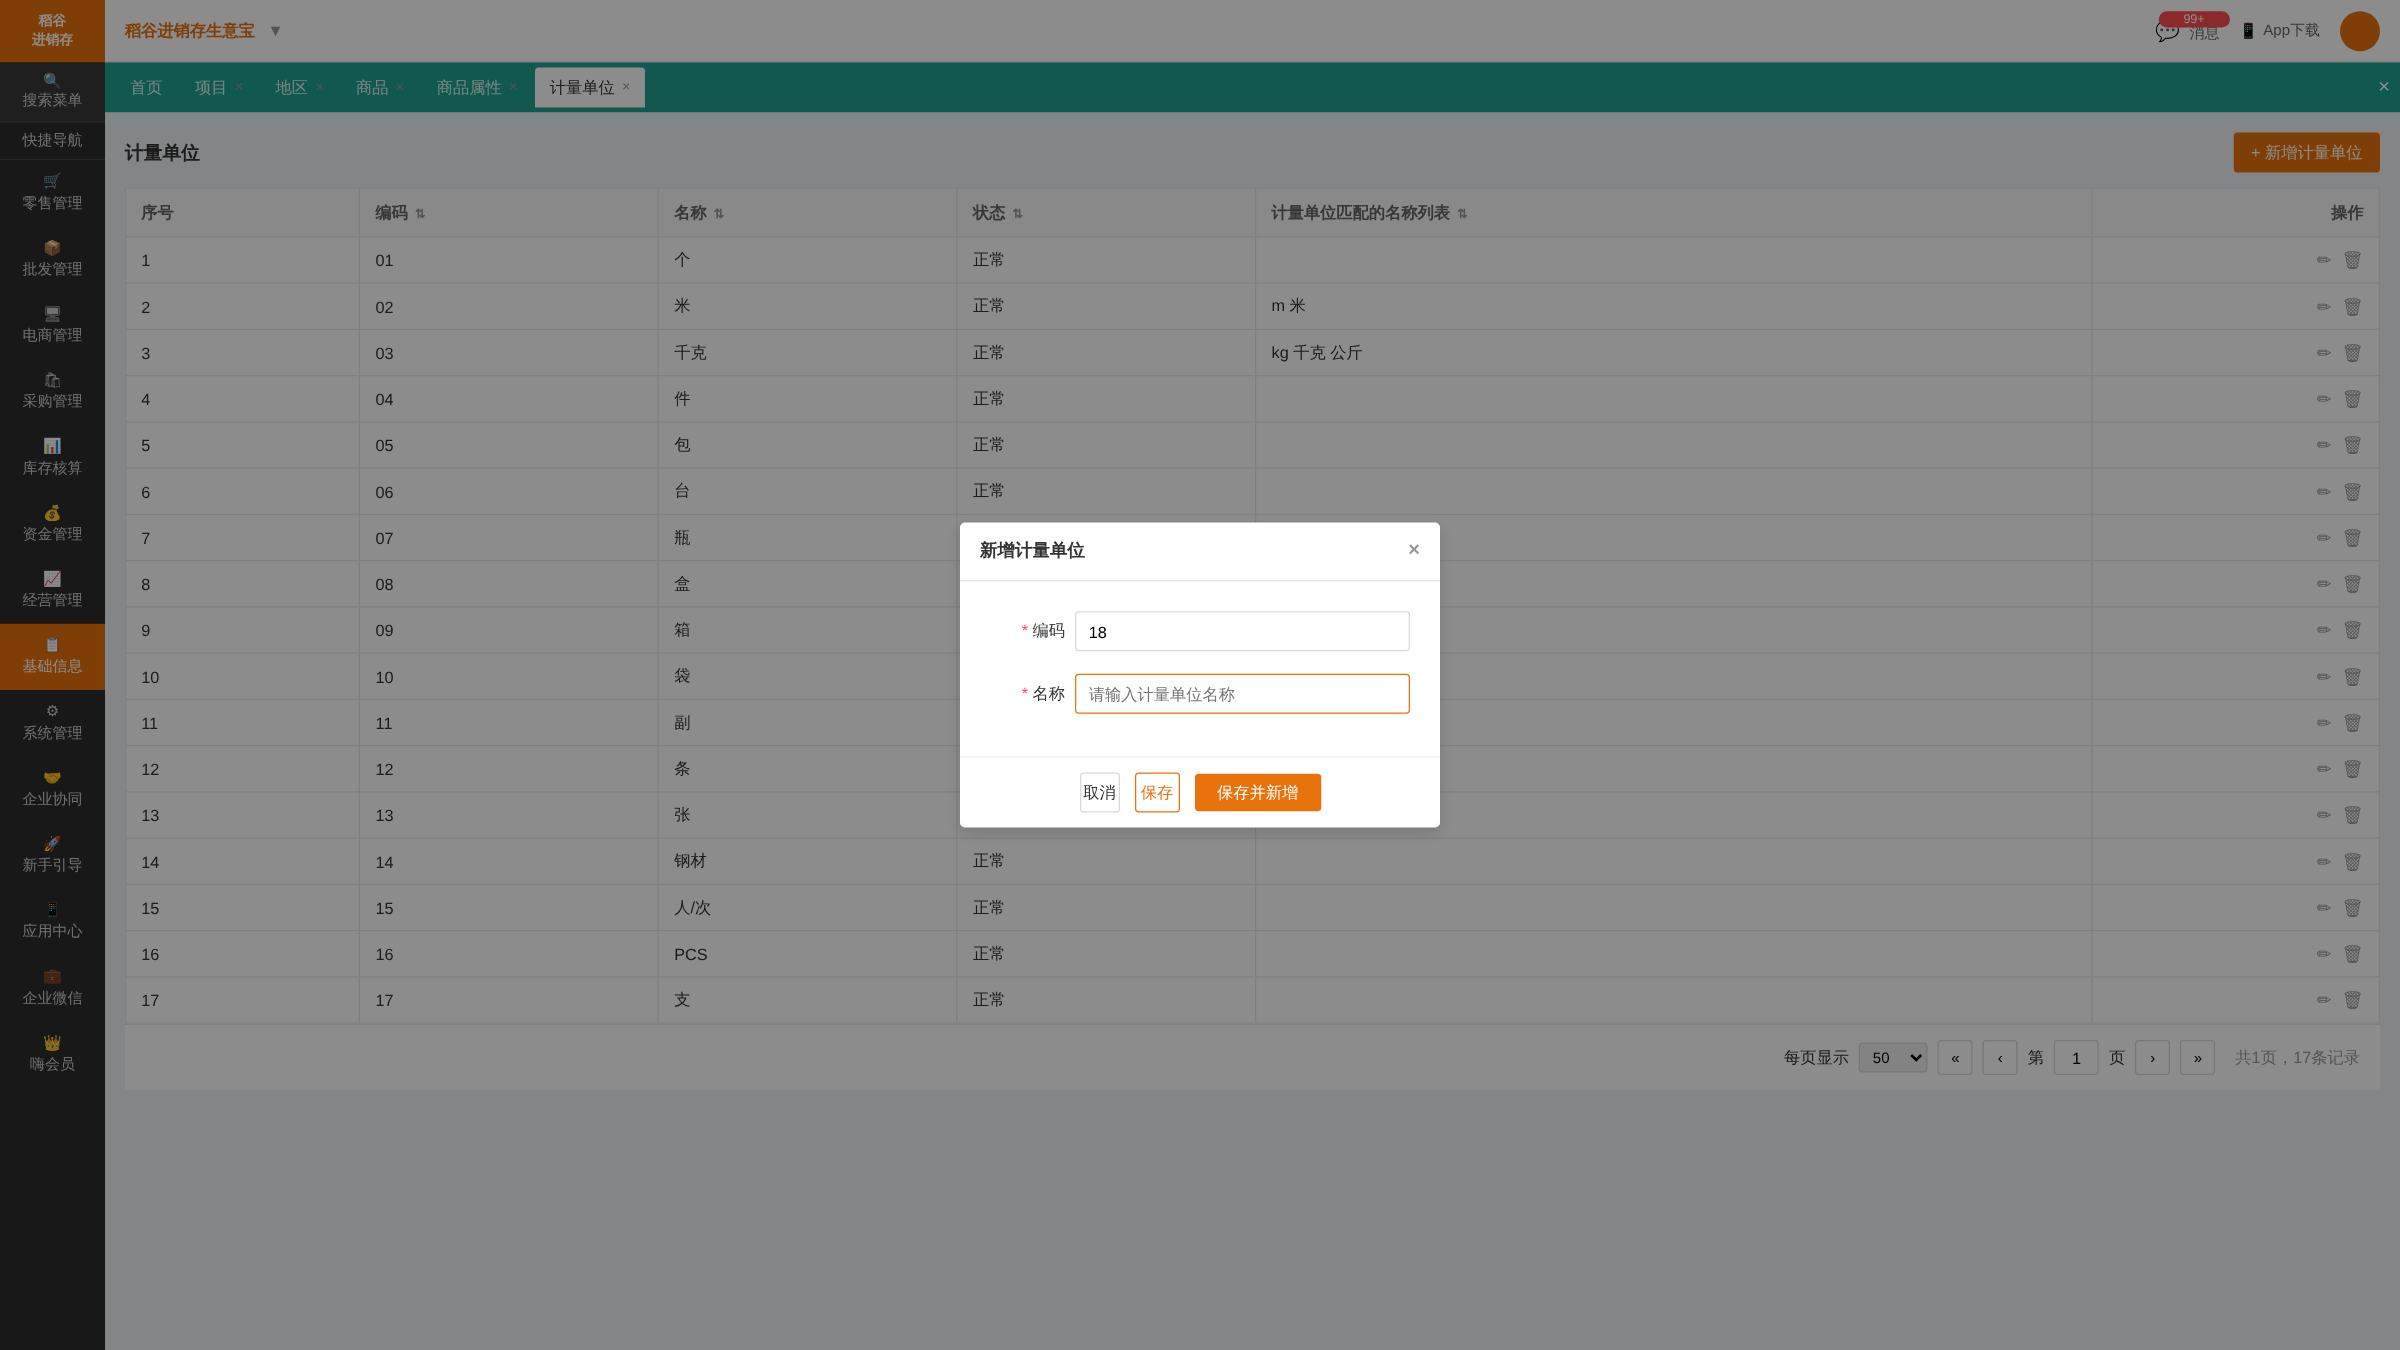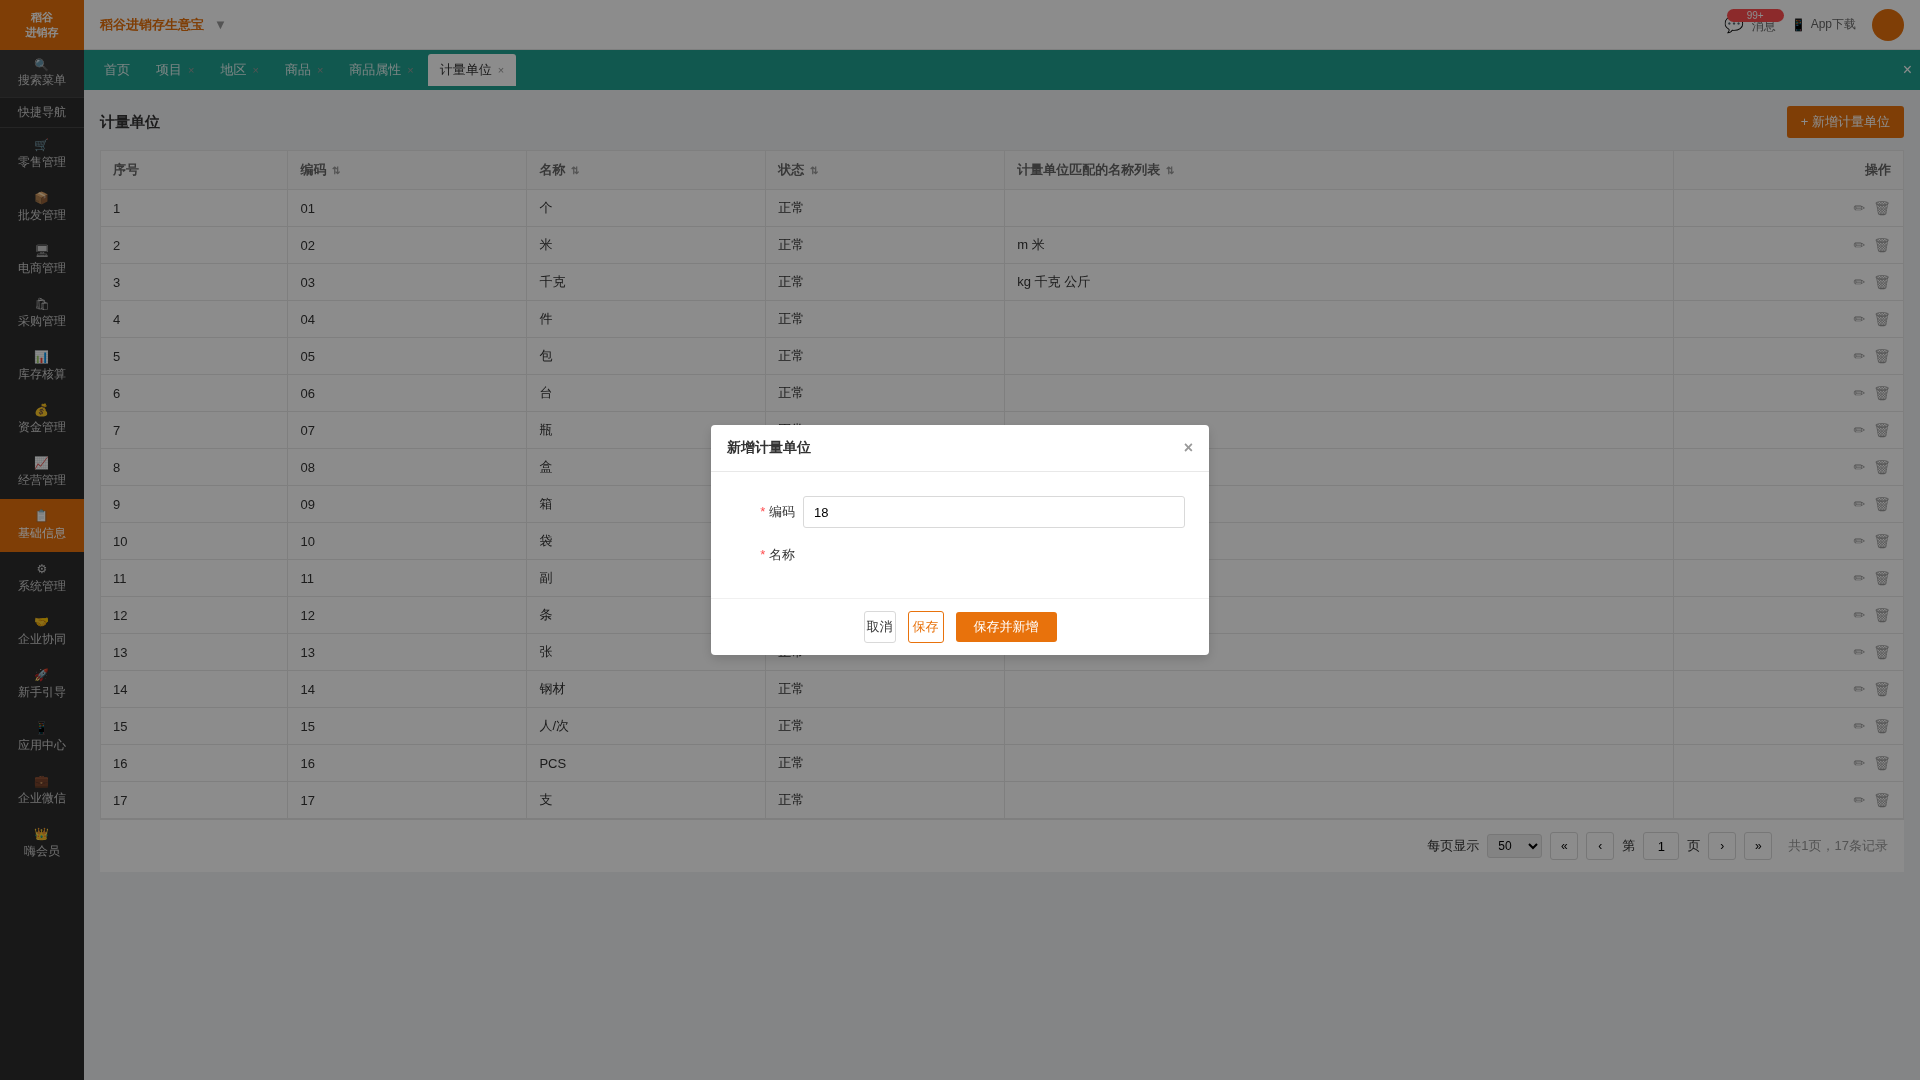--- a/index.html
+++ b/index.html
@@ -217,21 +217,21 @@
       top: 0; left: 0; right: 0; bottom: 0;
       background: rgba(0,0,0,0.45);
       display: flex;
       align-items: center;
       justify-content: center;
       z-index: 1000;
     }
     .modal {
       background: white;
       border-radius: 4px;
-      width: 498px;
+      width: 384px;
       box-shadow: 0 4px 12px rgba(0,0,0,0.15);
       overflow: hidden;
     }
     .modal-header {
       padding: 14px 16px;
       border-bottom: 1px solid #e8e8e8;
       display: flex;
       align-items: center;
       justify-content: space-between;
       font-size: 14px;
@@ -708,20 +708,21 @@
       <span>新增计量单位</span>
       <span class="modal-close">×</span>
     </div>
     <div class="modal-body">
       <div class="form-row">
         <label class="form-label required">编码</label>
         <input class="form-input" type="text" value="18" style="">
       </div>
       <div class="form-row">
         <label class="form-label required">名称</label>
+        <input class="form-input focused" type="text" placeholder="请输入计量单位名称" style="">
       </div>
     </div>
     <div class="modal-footer">
       <button class="btn-cancel">取消</button>
       <button class="btn-save">保存</button>
       <button class="btn-save-new">保存并新增</button>
     </div>
   </div>
 </div>
 

